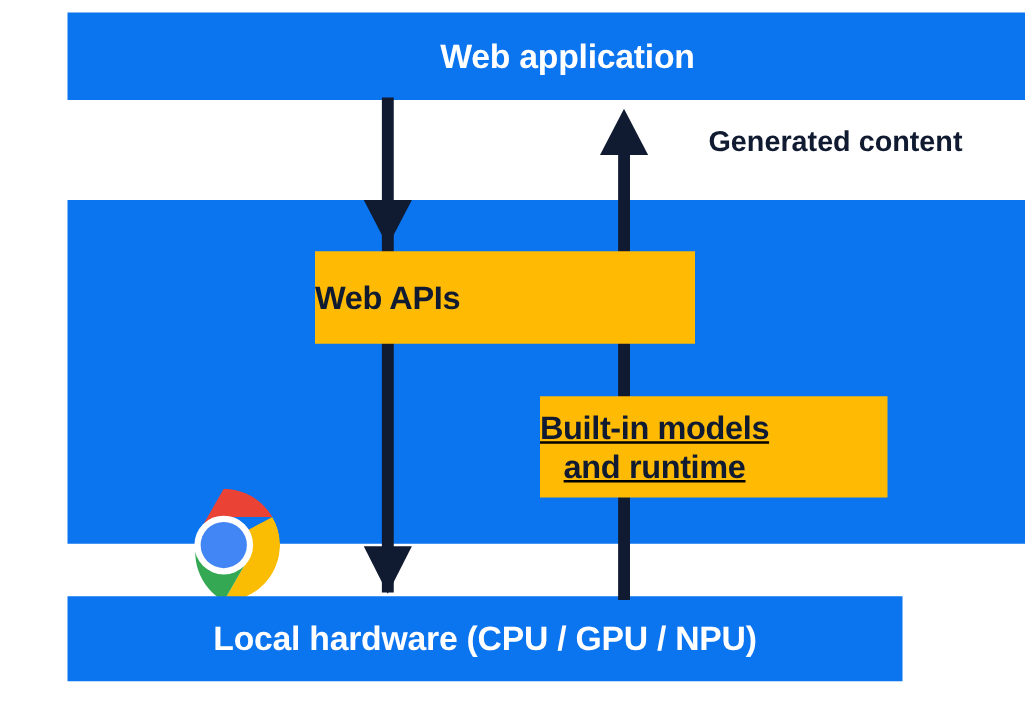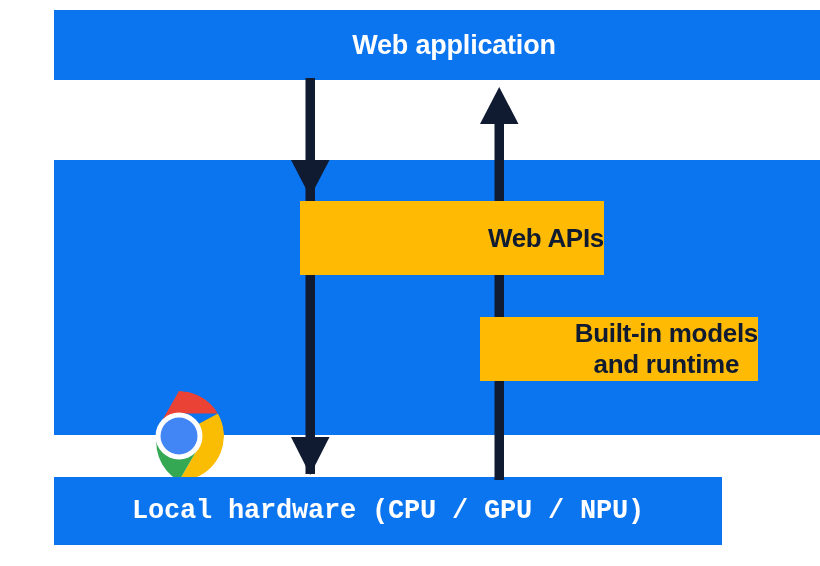--- a/index.html
+++ b/index.html
@@ -46,63 +46,62 @@
     top: 160px;
     width: 800px;
     height: 275px;
     display: block;
   }
   #panel-bottom {
     left: 10px;
     top: 477px;
     width: 668px;
     height: 68px;
-    font-family: Liberation Mono, monospace;
   }
 
   
   .arrow-layer {
     position: absolute;
     left: 0;
     top: 0;
     width: 820px;
     height: 566px;
     z-index: 3;
     pointer-events: none;
   }
 
   
   .box {
     position: absolute;
     background: #ffbb04;
     display: flex;
     align-items: center;
-    justify-content: flex-end;
+    justify-content: flex-start;
     text-align: center;
     z-index: 4;
-    margin-left: 48px;
   }
   .box-label {
     color: #101b32;
     font-weight: bold;
     font-size: 26px;
     line-height: 1.18;
     letter-spacing: -0.3px;
   }
   #box-web-apis {
     left: 252px;
     top: 201px;
     width: 304px;
     height: 74px;
   }
   #box-builtin {
     left: 432px;
     top: 317px;
     width: 278px;
-    height: 64px;
+    height: 81px;
+    text-decoration: underline;
   }
 
   
   .io-group {
     position: absolute;
     z-index: 2;
     color: #101b32;
     line-height: 1.16;
   }
   .io-kind {
@@ -206,15 +205,16 @@
 
   <div class="box" id="box-builtin">
     <span class="box-label">
       <span>Built-in models</span><br>
       <span>and runtime</span>
     </span>
   </div>
 
 
   <div class="io-group" id="io-output">
+    <span class="io-value">Generated content</span>
   </div>
 
 </div>
 
 </body></html>

